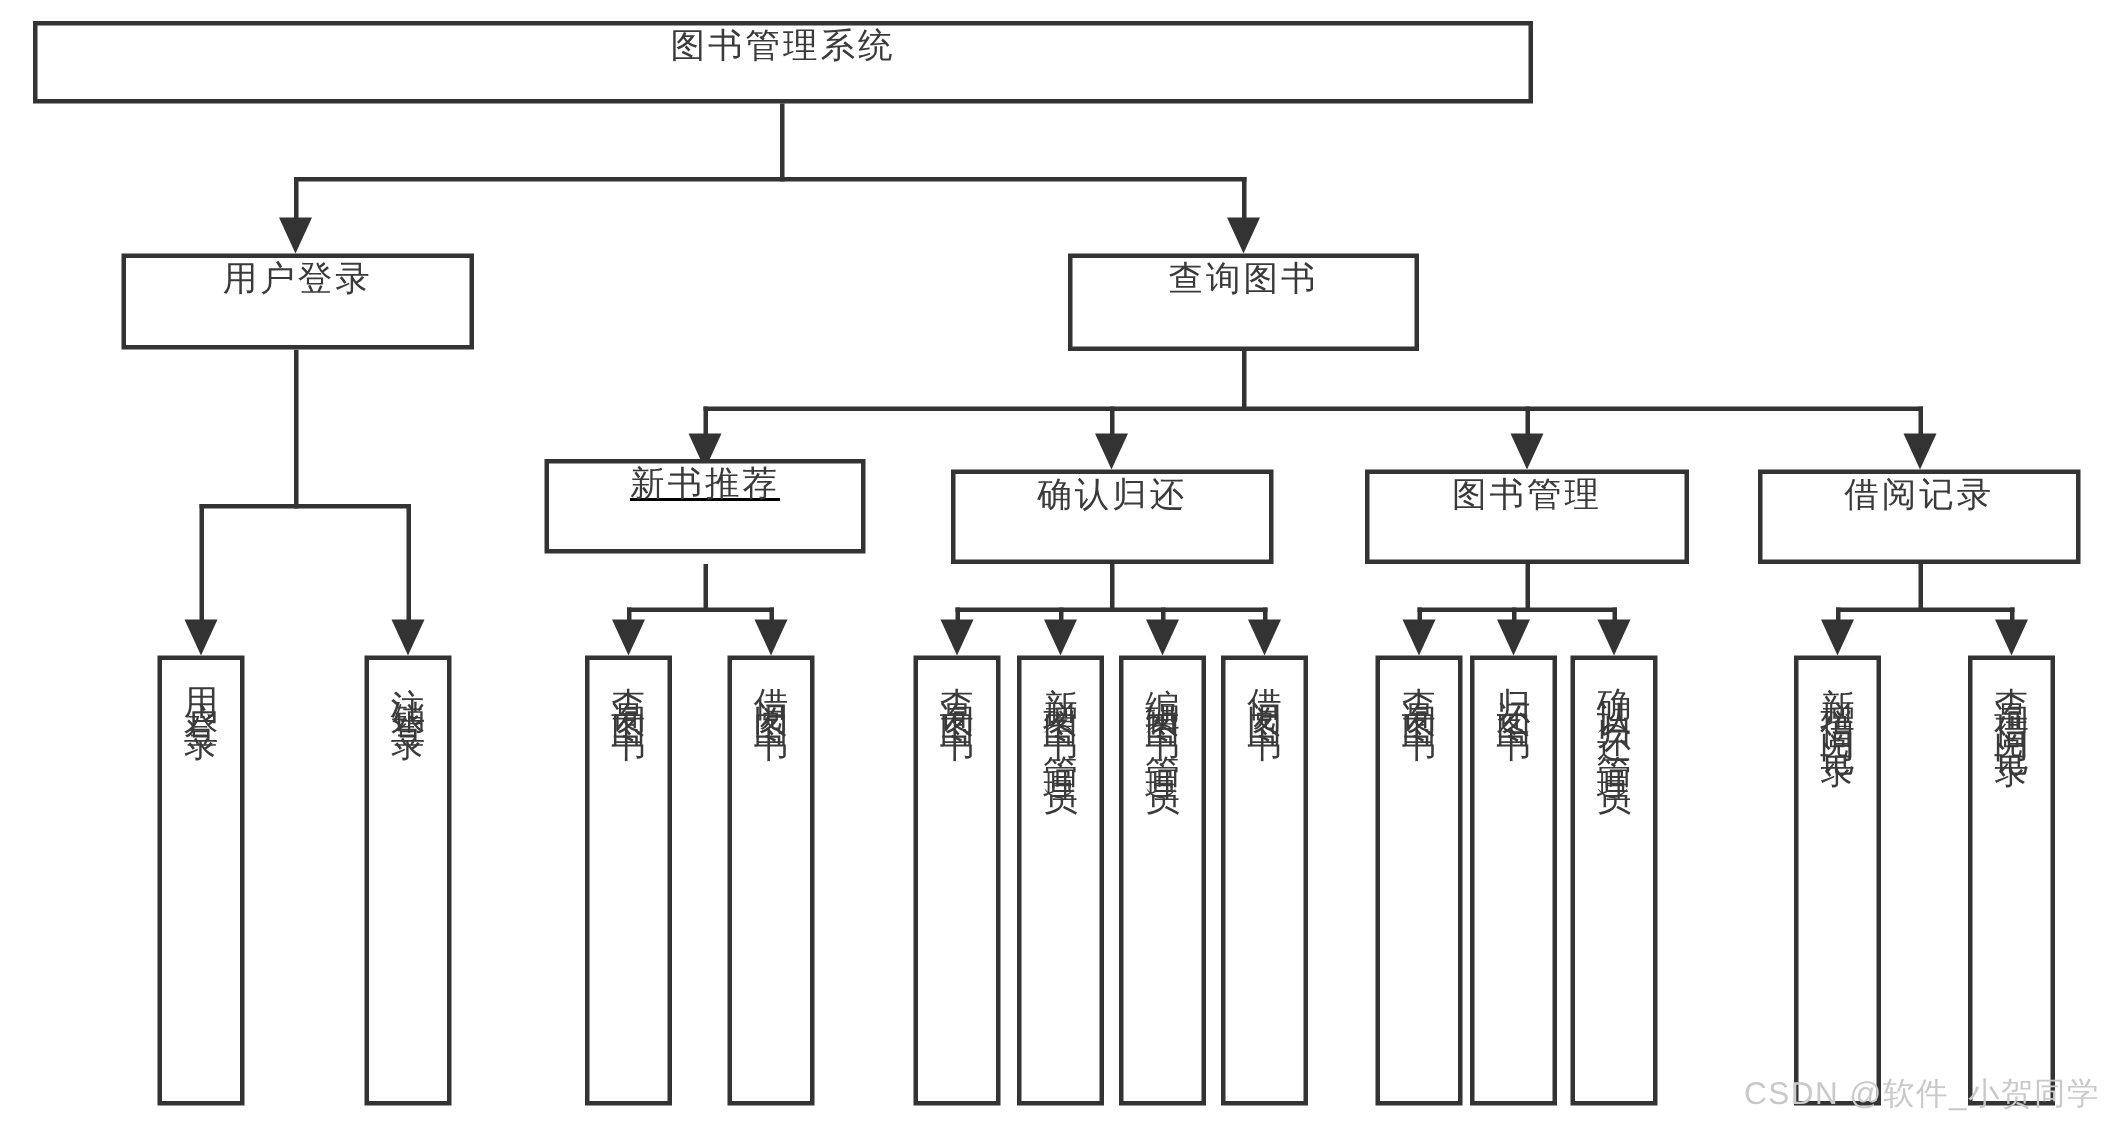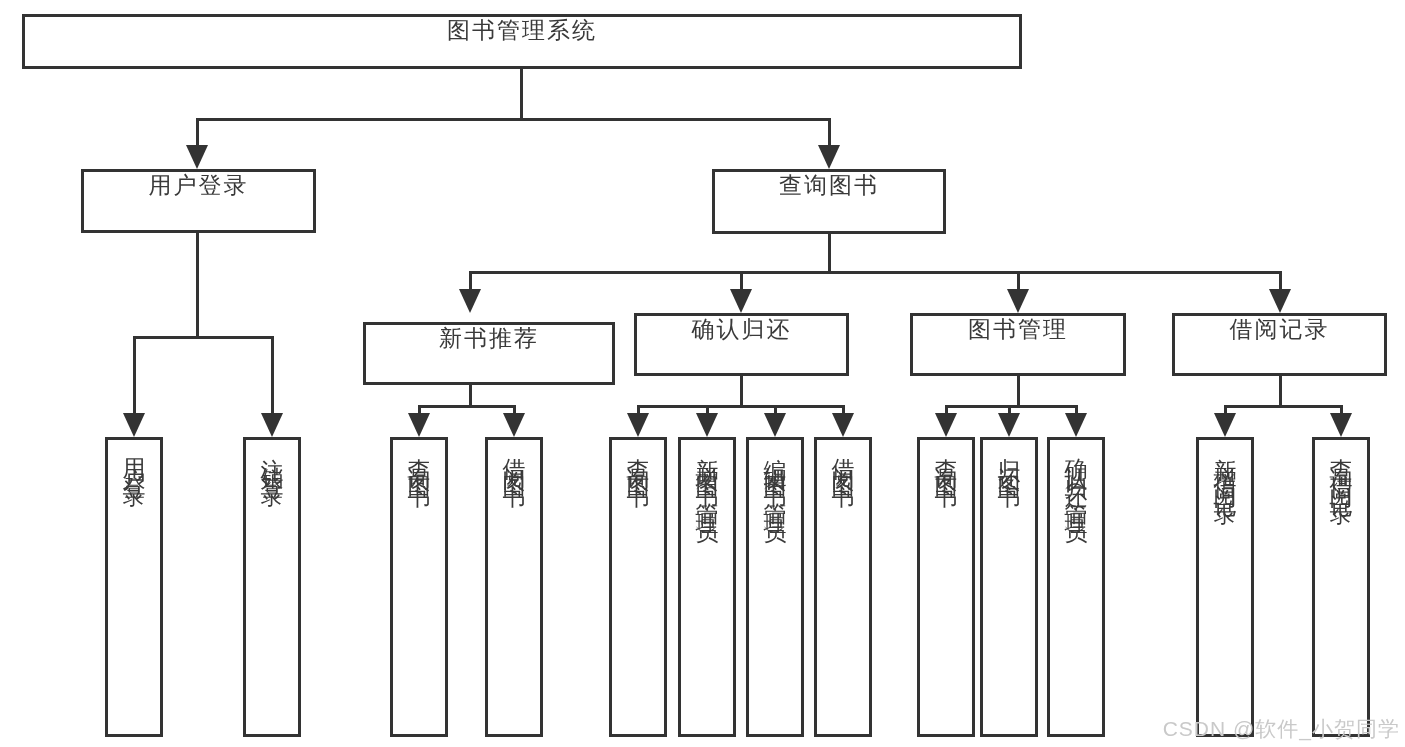--- a/index.html
+++ b/index.html
@@ -111,21 +111,21 @@
     <div class="arrow" style="left: 1330px; top: 413px;"></div>
     <div class="box" style="left: 22px; top: 14px; width: 1000px; height: 55px;">
       <span class="lbl">图书管理系统</span>
     </div>
     <div class="box" style="left: 81px; top: 169px; width: 235px; height: 64px;">
       <span class="lbl">用户登录</span>
     </div>
     <div class="box" style="left: 712px; top: 169px; width: 234px; height: 65px;">
       <span class="lbl">查询图书</span>
     </div>
-    <div class="box" style="left: 363px; top: 322px; width: 252px; height: 63px;">
+    <div class="box" style="left: 363px; top: 306px; width: 214px; height: 63px; text-decoration: underline;">
       <span class="lbl">新书推荐</span>
     </div>
     <div class="box" style="left: 634px; top: 313px; width: 215px; height: 63px;">
       <span class="lbl">确认归还</span>
     </div>
     <div class="box" style="left: 910px; top: 313px; width: 216px; height: 63px;">
       <span class="lbl">图书管理</span>
     </div>
     <div class="box" style="left: 1172px; top: 313px; width: 215px; height: 63px;">
       <span class="lbl">借阅记录</span>

